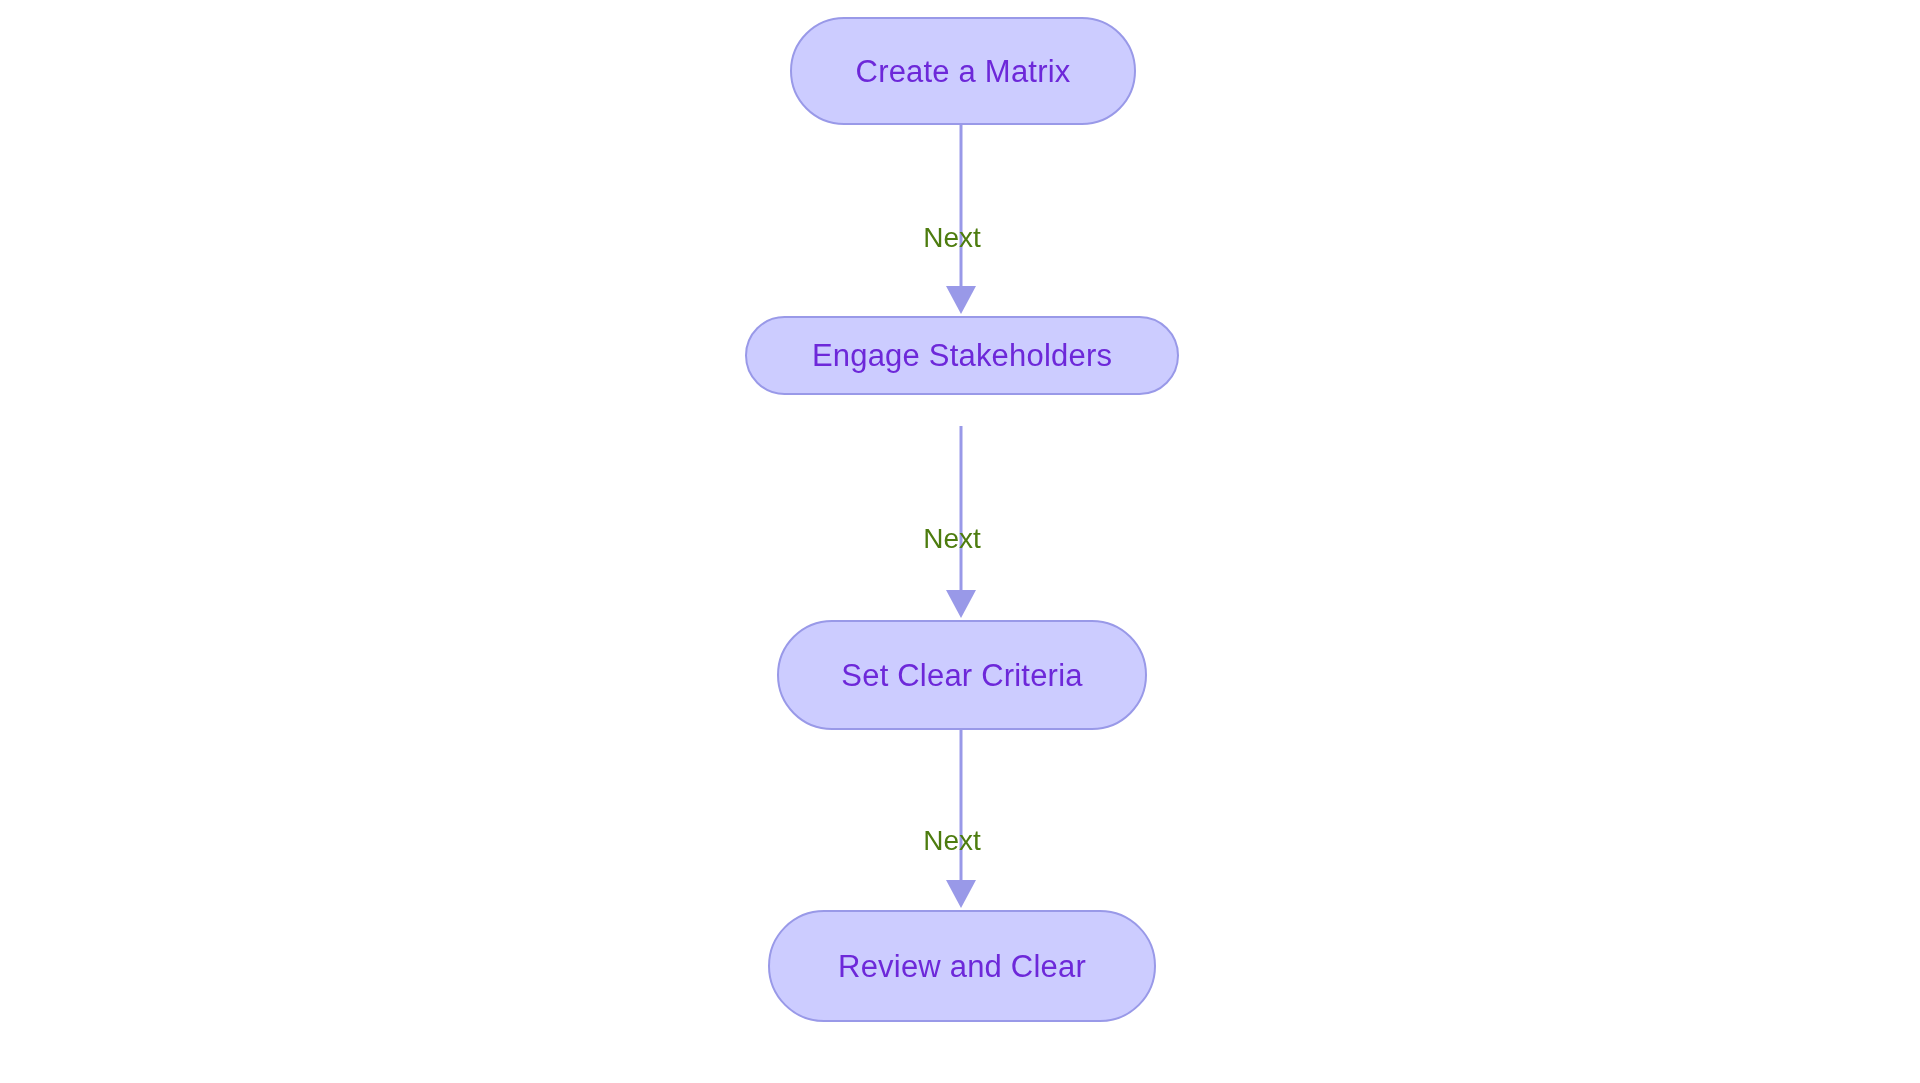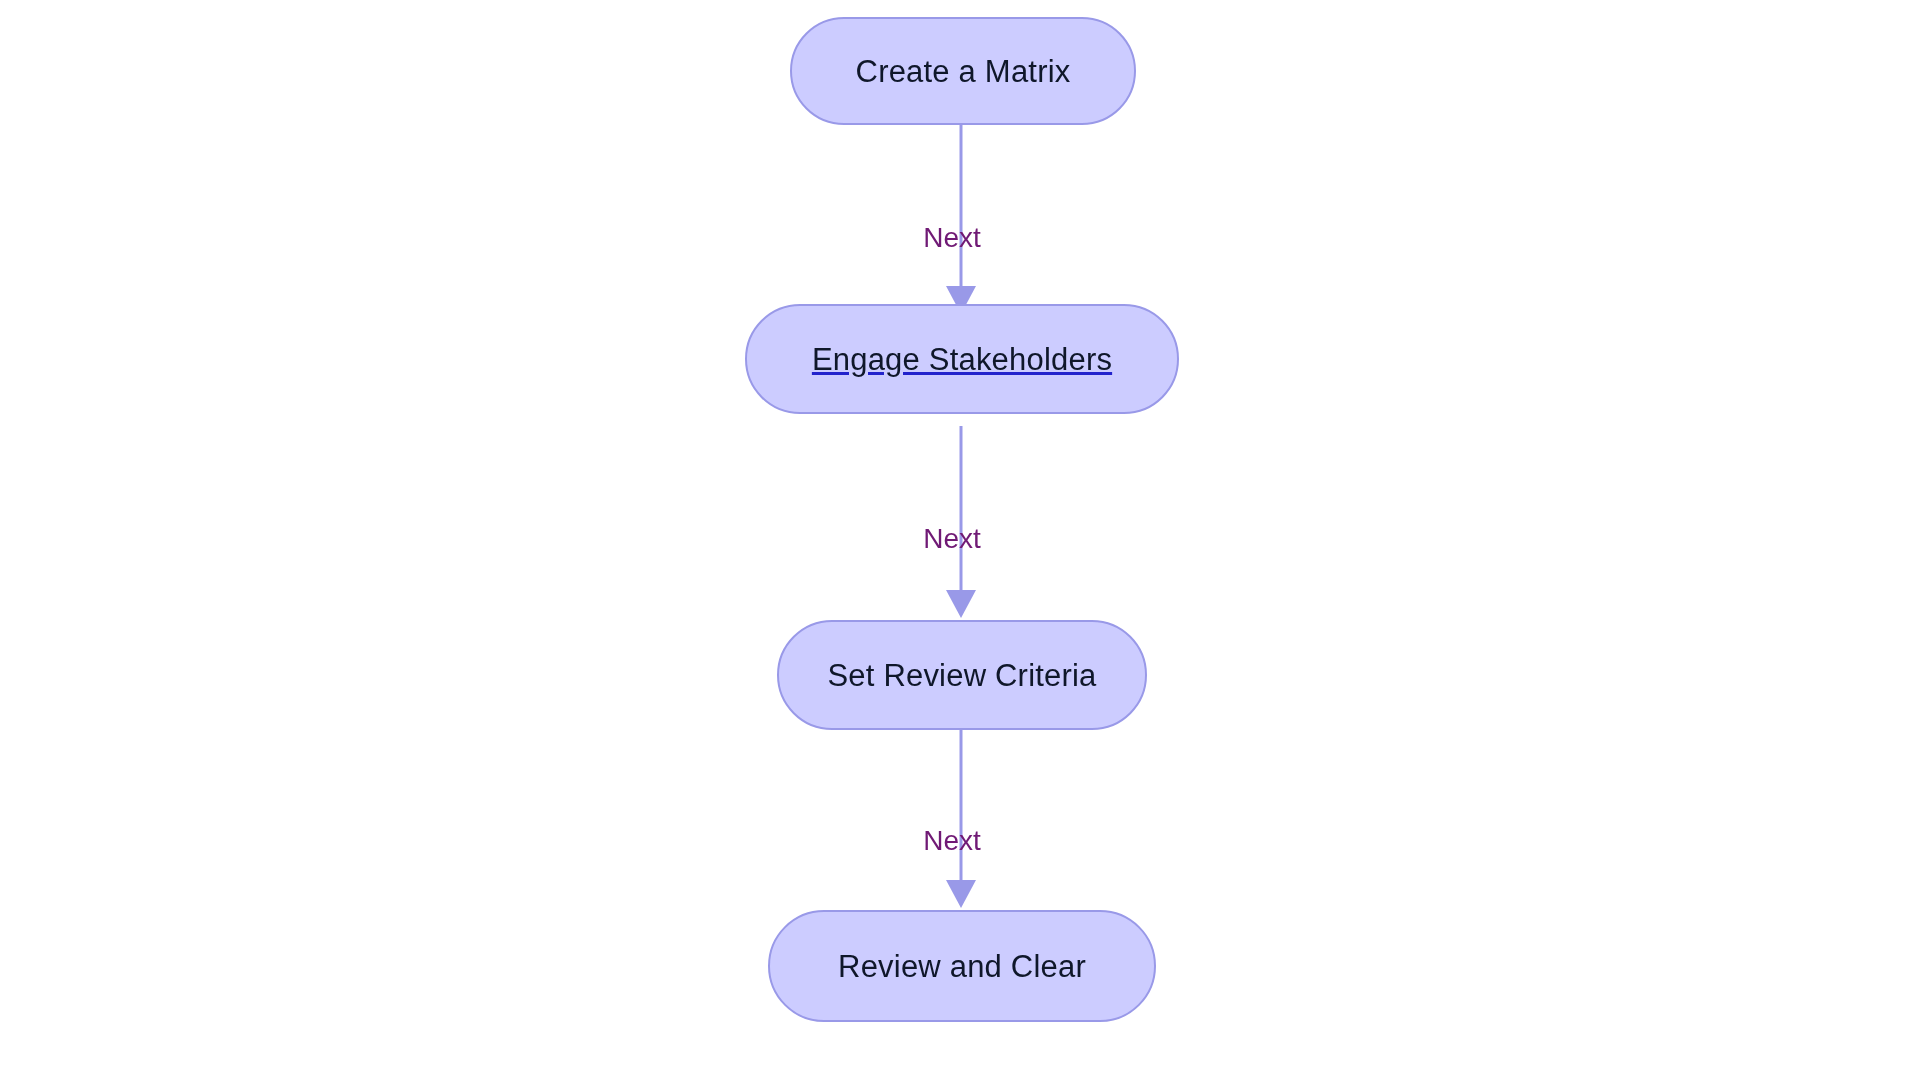--- a/index.html
+++ b/index.html
@@ -33,28 +33,28 @@
     border: 2px solid #9999e8;
     border-radius: 9999px;
     color: #2222cc;
     font-size: 31px;
     font-weight: 400;
     letter-spacing: 0.2px;
     white-space: nowrap;
     line-height: 1;
   }
   .node-label {
-    color: #0f172a;
+    color: #6d28d9;
     font-size: 31px;
     line-height: 1;
     pointer-events: none;
   }
 
   .node-1 { left: 790px;  top: 17px;   width: 346px; height: 108px; }
-  .node-2 { left: 745px;  top: 304px;  width: 434px; height: 110px; text-decoration: underline; }
+  .node-2 { left: 745px;  top: 316px;  width: 434px; height: 79px; }
   .node-3 { left: 777px;  top: 620px;  width: 370px; height: 110px; }
   .node-4 { left: 768px;  top: 910px;  width: 388px; height: 112px; }
 
   
   .edge {
     position: absolute;
     left: 0;
     top: 0;
     width: 1920px;
     height: 1083px;
@@ -67,21 +67,21 @@
     fill: none;
   }
   .edge-arrow-head {
     fill: #9999e8;
     stroke: none;
   }
 
   
   .edge-label {
     position: absolute;
-    color: #701a75;
+    color: #4d7c0f;
     font-size: 28px;
     line-height: 1;
     white-space: nowrap;
     transform: translate(-50%, -50%);
   }
   .edge-label-1 { left: 952px; top: 238px; }
   .edge-label-2 { left: 952px; top: 539px; }
   .edge-label-3 { left: 952px; top: 841px; }
 </style>
 </head>
@@ -109,21 +109,21 @@
 
   <div class="node node-1">
     <span class="node-label">Create a Matrix</span>
   </div>
 
   <div class="node node-2">
     <span class="node-label">Engage Stakeholders</span>
   </div>
 
   <div class="node node-3">
-    <span class="node-label">Set Review Criteria</span>
+    <span class="node-label">Set Clear Criteria</span>
   </div>
 
   <div class="node node-4">
     <span class="node-label">Review and Clear</span>
   </div>
 
   <div class="edge-label edge-label-1">Next</div>
   <div class="edge-label edge-label-2">Next</div>
   <div class="edge-label edge-label-3">Next</div>
 

